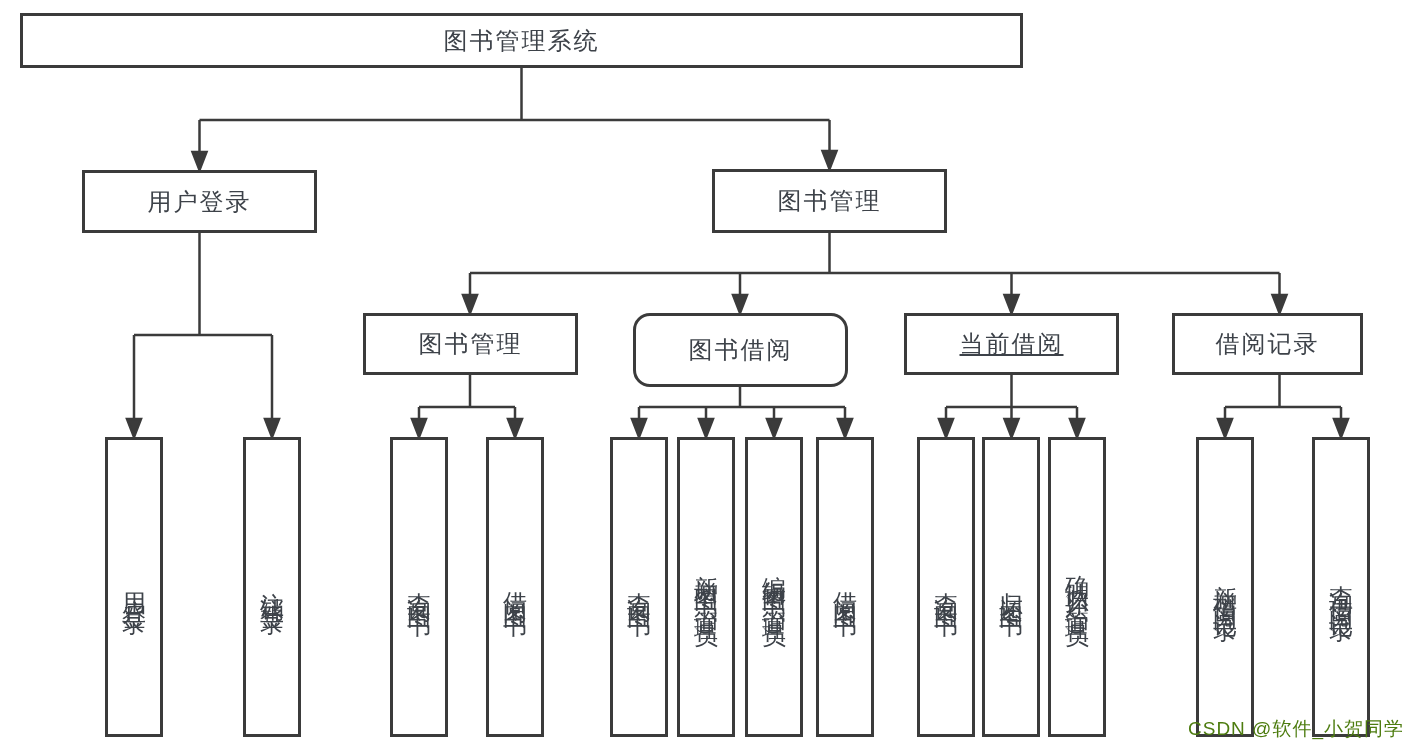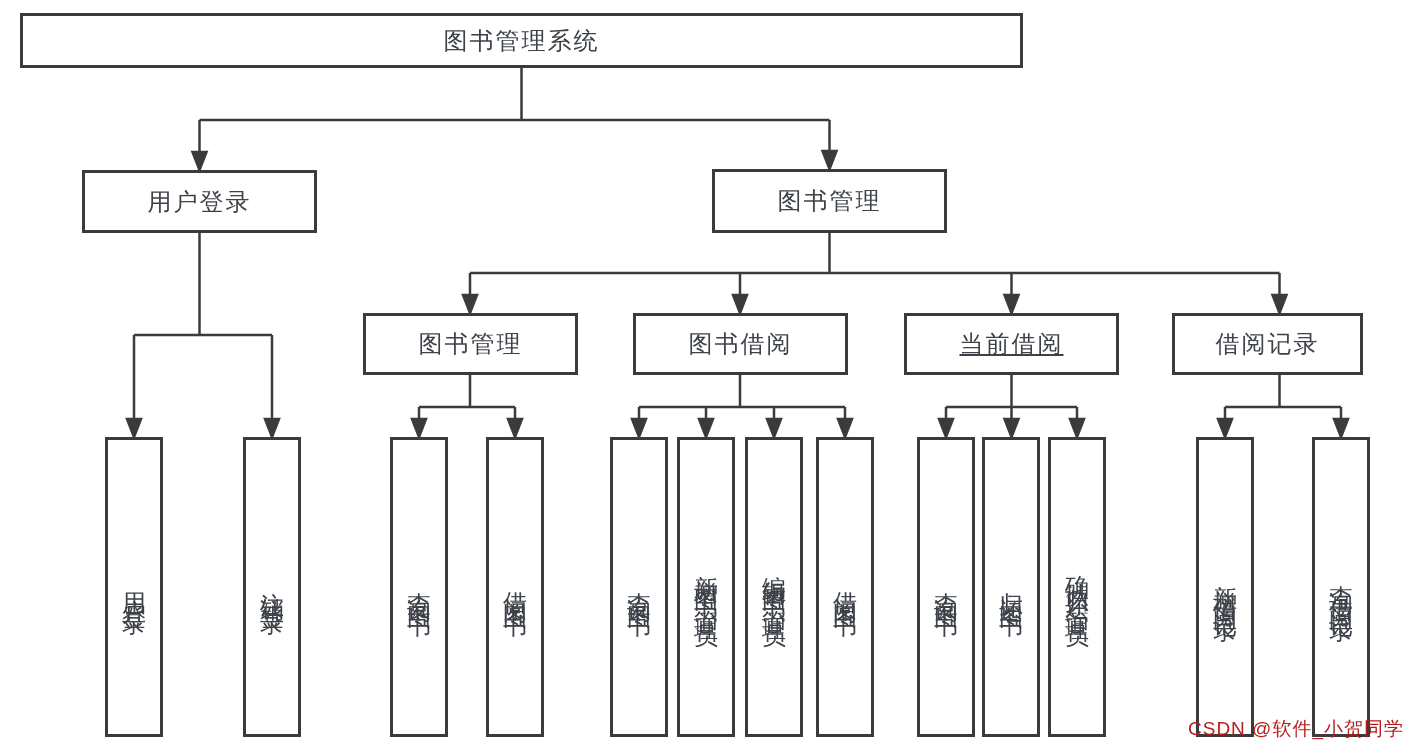--- a/index.html
+++ b/index.html
@@ -55,21 +55,21 @@
     line-height: 1;
     letter-spacing: 7px;
     color: #3d4249;
     white-space: nowrap;
   }
   .watermark {
     position: absolute;
     left: 1188px;
     top: 716px;
     font-size: 19px;
-    color: #b91c1c;
+    color: #4d7c0f;
     letter-spacing: 1px;
     z-index: 5;
     white-space: nowrap;
   }
 </style>
 </head>
 <body>
 
 <div class="canvas">
 
@@ -135,21 +135,21 @@
   <div class="node" style="left:82px; top:170px; width:235px; height:63px;">
     <span>用户登录</span>
   </div>
   <div class="node" style="left:712px; top:169px; width:235px; height:64px;">
     <span>图书管理</span>
   </div>
 
   <div class="node" style="left:363px; top:313px; width:215px; height:62px;">
     <span>图书管理</span>
   </div>
-  <div class="node" style="left:633px; top:313px; width:215px; height:62px;">
+  <div class="node" style="left:633px; top:313px; width:215px; height:74px;border-radius:17px;">
     <span>图书借阅</span>
   </div>
   <div class="node" style="left:904px; top:313px; width:215px; height:62px;text-decoration:underline;">
     <span>当前借阅</span>
   </div>
   <div class="node" style="left:1172px; top:313px; width:191px; height:62px;">
     <span>借阅记录</span>
   </div>
 
   <div class="leaf" style="left:105px;">

